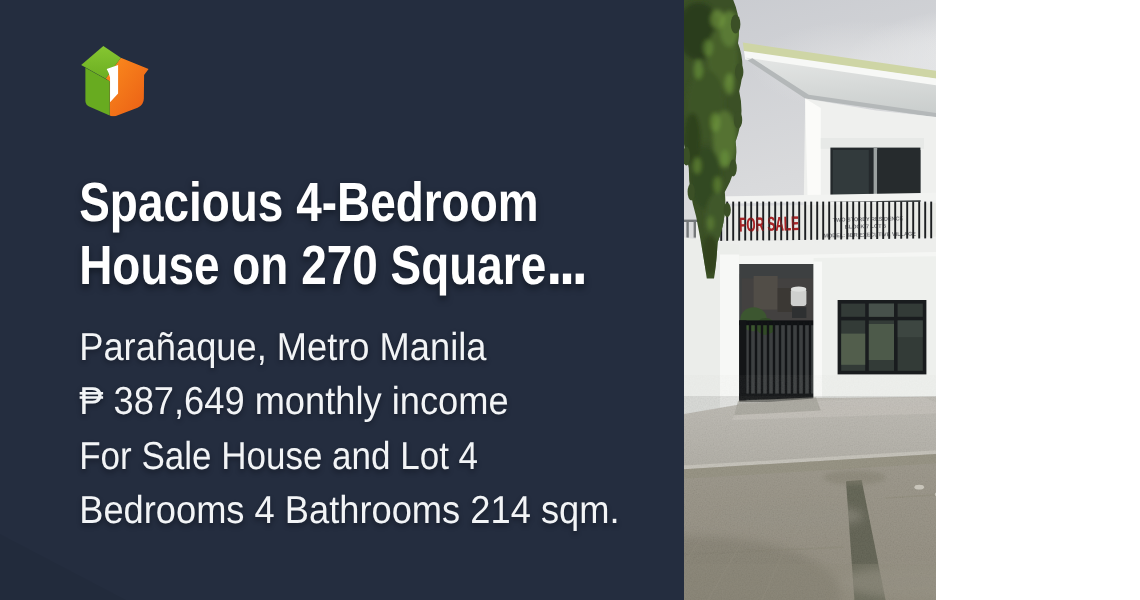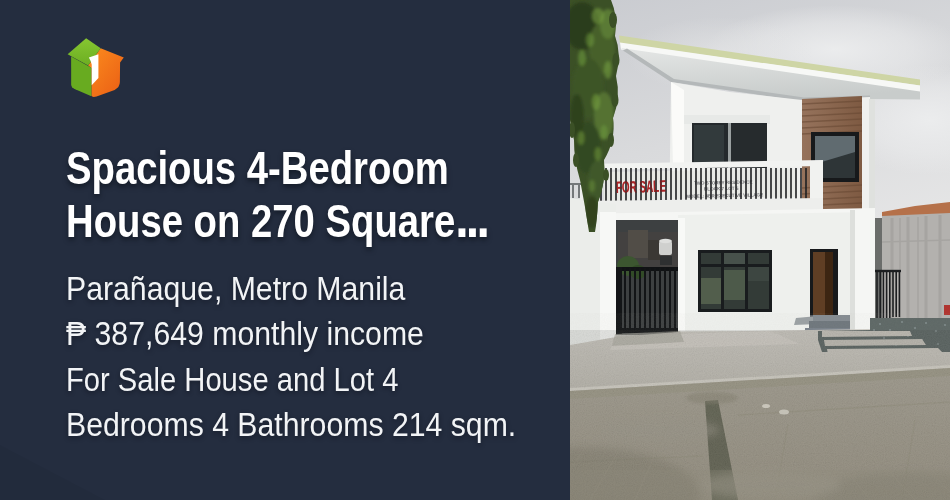--- a/index.html
+++ b/index.html
@@ -1,17 +1,17 @@
 <!DOCTYPE html>
 <html><head>
 <meta charset="utf-8">
 <style>
   html,body{margin:0;padding:0;}
   body{width:950px;height:500px;overflow:hidden;font-family:"Liberation Sans",sans-serif;}
-  .card{position:relative;width:950px;height:500px;background:#242d3f;overflow:hidden;}
+  .card{position:relative;width:780px;height:500px;background:#242d3f;overflow:hidden;}
   .title{position:absolute;left:66px;top:142px;width:620px;color:#ffffff;font-weight:bold;
          font-size:46px;line-height:52.5px;letter-spacing:0px;white-space:nowrap;
          transform:scaleX(0.832);transform-origin:0 0;
          text-shadow:0 3px 6px rgba(8,12,20,0.55);}
   .sub{position:absolute;left:66px;top:267px;width:620px;color:#f2f4f6;
        font-size:32.5px;line-height:45.4px;font-weight:normal;white-space:nowrap;
        transform:scaleX(0.93);transform-origin:0 0;
        text-shadow:0 2px 5px rgba(8,12,20,0.45);}
   .photo{position:absolute;left:570px;top:0;width:380px;height:500px;}
   .logo{position:absolute;left:63px;top:33px;width:64px;height:64px;}

